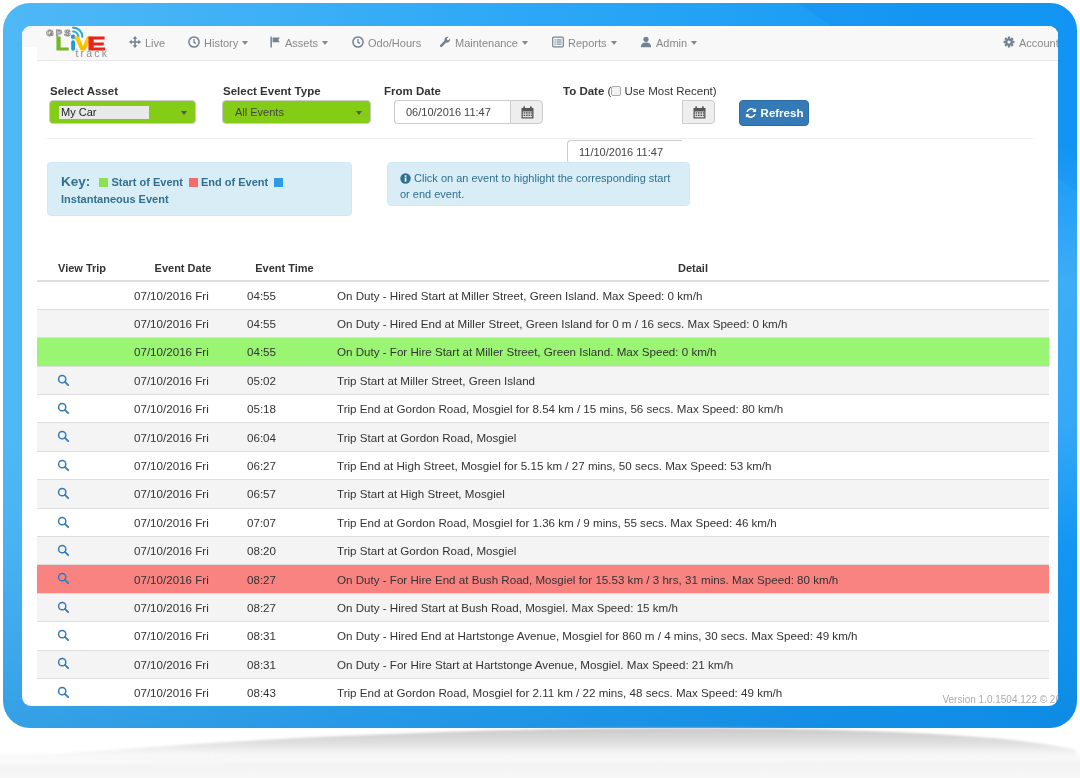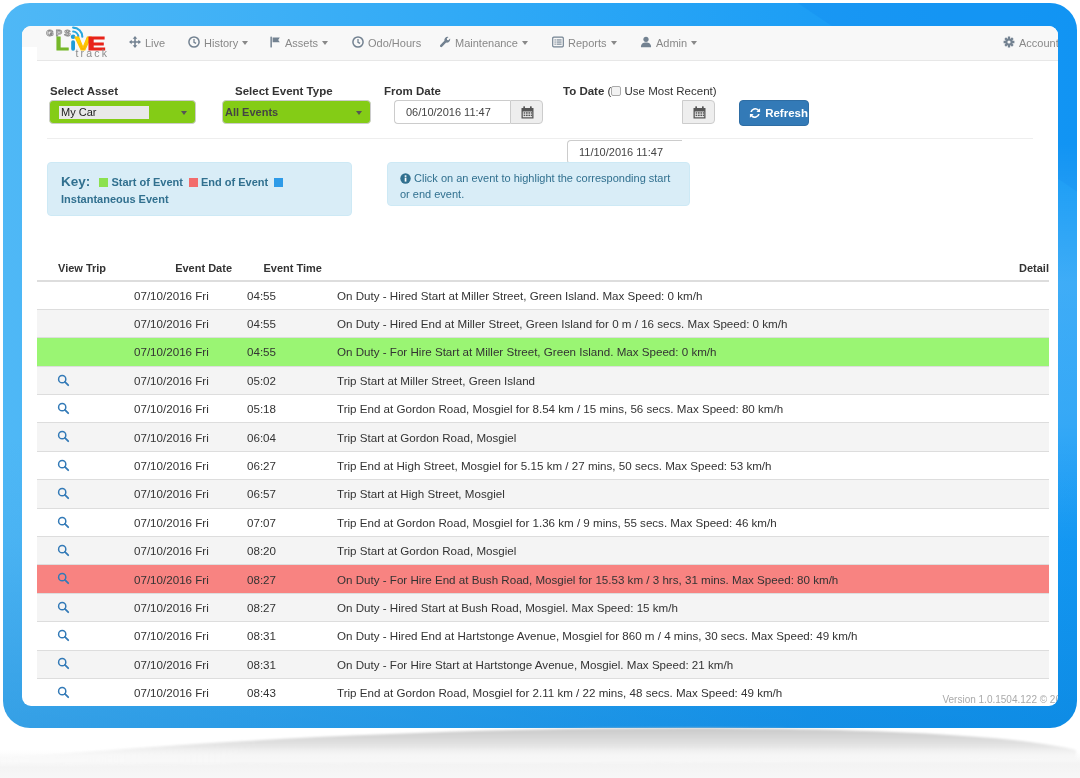--- a/index.html
+++ b/index.html
@@ -17,28 +17,28 @@
 .navitem svg { vertical-align:-1px; margin-right:4px; }
 .caret { display:inline-block; width:0; height:0; border-left:3.5px solid transparent; border-right:3.5px solid transparent; border-top:4px solid #888; margin-left:4px; vertical-align:2px; }
 
 #logo { position:absolute; left:24px; top:0px; width:90px; height:35px; }
 
 .flabel { position:absolute; font-size:11.5px; font-weight:bold; color:#333; white-space:nowrap; }
 .fbox { position:absolute; height:24px; background:#84cc16; border:1px solid #ccc; border-radius:4px; font-size:11px; color:#444; }
 .selarrow { position:absolute; right:8px; top:10px; width:0; height:0; border-left:3.5px solid transparent; border-right:3.5px solid transparent; border-top:4px solid #555; }
 .addon { position:absolute; top:74px; width:33px; height:24px; background:#eee; border:1px solid #ccc; border-radius:0 4px 4px 0; }
 .dfield { position:absolute; top:74px; height:24px; background:#fff; border:1px solid #ccc; border-radius:4px 0 0 4px; border-right:none; font-size:11px; color:#444; line-height:22px; padding-left:11px; }
-#btn-refresh { position:absolute; left:717px; top:74px; width:70px; height:26px; background:#337ab7; border:1px solid #2e6da4; border-radius:4px; color:#fff; font-size:11.5px; font-weight:bold; line-height:24px; text-align:right; }
+#btn-refresh { position:absolute; left:717px; top:74px; width:70px; height:26px; background:#337ab7; border:1px solid #2e6da4; border-radius:4px; color:#fff; font-size:11.5px; font-weight:bold; line-height:24px; text-align:center; }
 #hr1 { position:absolute; left:25px; top:112px; width:986px; height:1px; background:#eee; }
 
 .infobox { position:absolute; background:#d9edf7; border:1px solid #cde9f5; border-radius:4px; color:#31708f; font-size:11px; }
 .ksq { display:inline-block; width:9px; height:9px; margin:0 3px; vertical-align:-1px; }
 
 #tbl { position:absolute; left:15px; top:229px; width:1012px; border-collapse:collapse; table-layout:fixed; }
-#tbl th { font-size:11px; color:#333; text-align:right; font-weight:bold; height:26px; vertical-align:middle; border-bottom:2px solid #ddd; }
+#tbl th { font-size:11px; color:#333; text-align:center; font-weight:bold; height:26px; vertical-align:middle; border-bottom:2px solid #ddd; }
 #tbl td { font-size:11.6px; color:#333; height:28.4px; vertical-align:middle; border-top:1px solid #ddd; overflow:hidden; white-space:nowrap; }
 #tbl tr:first-child td { border-top:none; }
 #tbl .c1 { width:82px; text-align:left; padding-left:20px; } #tbl td.c1 svg { position:relative; top:-1px; }
 #tbl th.c1 { text-align:left; padding-left:21px; }
 #tbl .c2 { width:113px; padding-left:15px; }
 #tbl .c3 { width:90px; padding-left:15px; }
 #tbl .c4 { padding-left:15px; }
 tr.even td { background:#f4f4f4; }
 tr.grn td { background:#9af573; }
 tr.red td { background:#f88381; }
@@ -151,30 +151,30 @@
               <line x1="2.18" y1="2.18" x2="3.88" y2="3.88"></line>
               <line x1="8.12" y1="8.12" x2="9.82" y2="9.82"></line>
               <line x1="2.18" y1="9.82" x2="3.88" y2="8.12"></line>
               <line x1="8.12" y1="3.88" x2="9.82" y2="2.18"></line>
             </g>
           </g>
           <circle cx="6" cy="6" r="1.6" fill="#f8f8f8"></circle>
         </svg>Account</div>
 
     <div class="flabel" style="left:28px; top:59px;">Select Asset</div>
-    <div class="flabel" style="left:213px; top:59px;">Select Event Type</div>
+    <div class="flabel" style="left:201px; top:59px;">Select Event Type</div>
     <div class="flabel" style="left:362px; top:59px;">From Date</div>
     <div class="flabel" style="left:541px; top:59px;">To Date <span style="font-weight:normal;color:#333">(<span style="display:inline-block;width:10px;height:10px;border:1px solid #aaa;background:#f2f2f2;border-radius:2px;vertical-align:-1px;"></span> Use Most Recent)</span></div>
 
     <div class="fbox" style="left:27px; top:74px; width:147px;">
         <span style="position:absolute;left:9px;top:5px;background:#e9e9e9;width:90px;height:13px;"></span>
         <span style="position:absolute;left:11px;top:5px;line-height:13px;color:#222;">My Car</span>
         <span class="selarrow"></span>
       </div>
-    <div class="fbox" style="left:200px; top:74px; width:149px; line-height:22px; padding-left:2px;font-weight:bold;">All Events<span class="selarrow"></span></div>
+    <div class="fbox" style="left:200px; top:74px; width:149px; line-height:22px; padding-left:12px;">All Events<span class="selarrow"></span></div>
 
     <div class="dfield" style="left:372px; width:116px;">06/10/2016 11:47</div>
     <div class="addon" style="left:488px;">
         <svg width="13" height="13" viewBox="0 0 13 13" style="position:absolute;left:10px;top:5px;">
           <g fill="#555">
             <rect x="2.3" y="0.3" width="1.7" height="3" rx="0.5"></rect>
             <rect x="9" y="0.3" width="1.7" height="3" rx="0.5"></rect>
             <path d="M0.5 2 H12.5 V12.5 H0.5 Z M1.8 5.5 V11.2 H11.2 V5.5 Z"></path>
             <g></g>
           </g>

